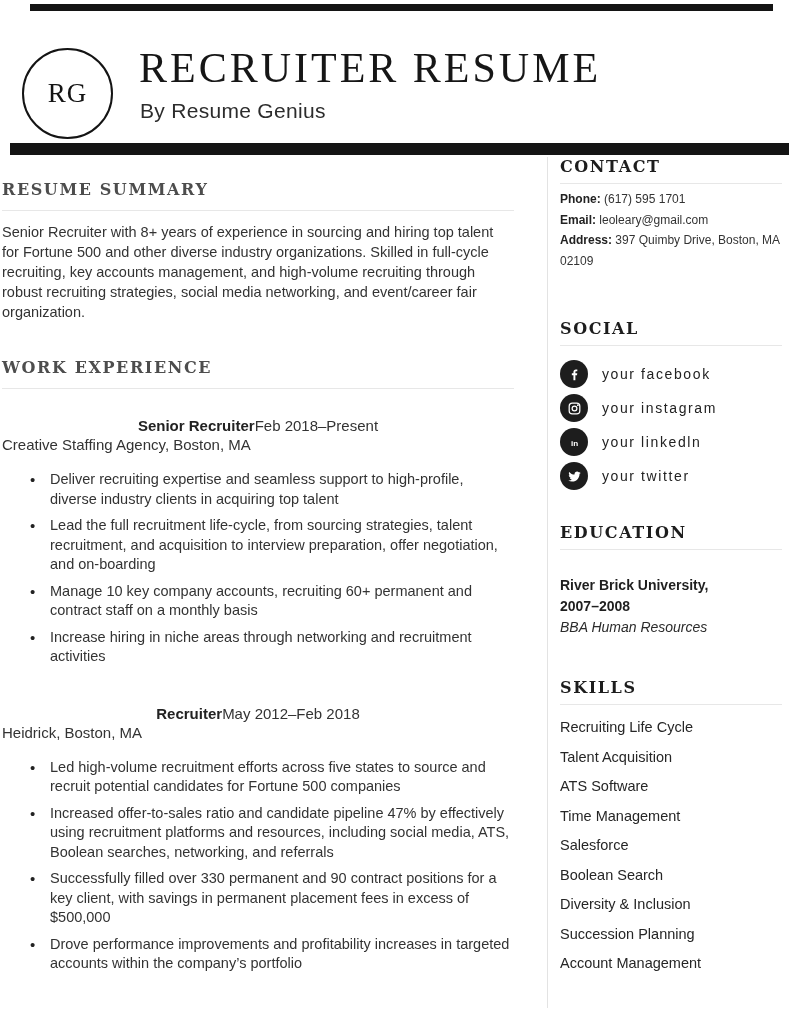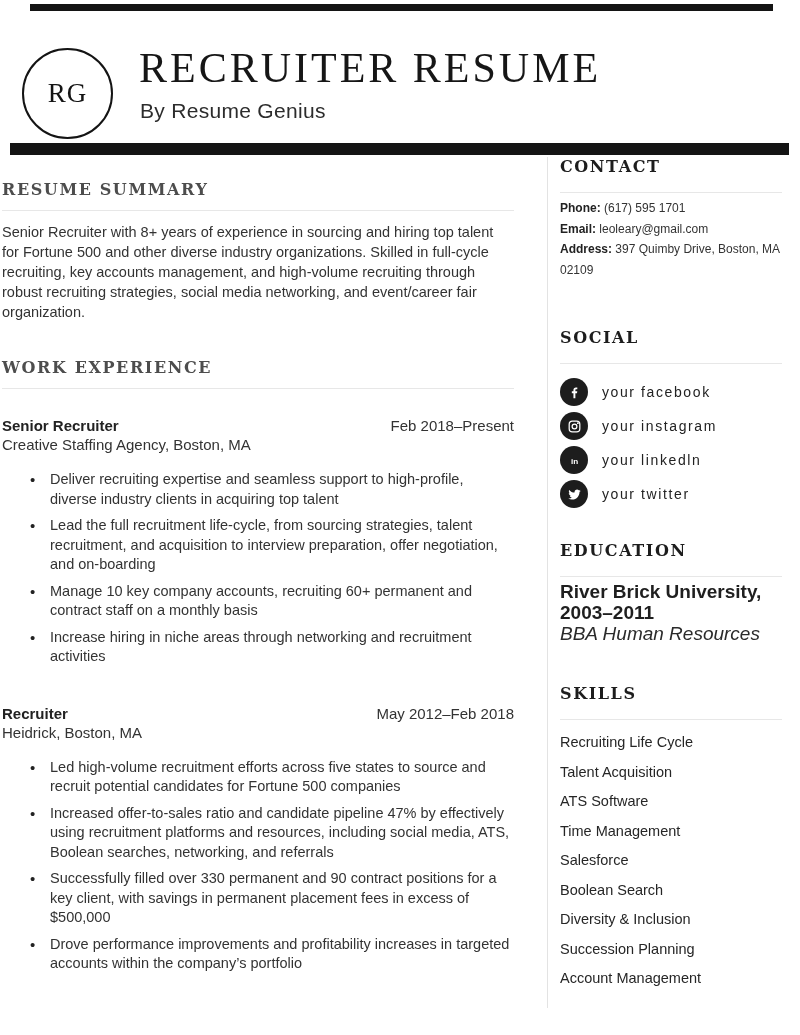--- a/index.html
+++ b/index.html
@@ -28,27 +28,27 @@
 
   
   .col-left  { position:absolute; left:2px;  top:157px; width:512px; }
   .col-right { position:absolute; left:560px; top:157px; width:222px; }
 
   .sec-head {
     font-family:"DejaVu Serif", serif; font-weight:bold; font-size:16px;
     letter-spacing:1.6px; padding-bottom:11px; border-bottom:1px solid #e7e7e7;
   }
   .col-left  .sec-head { color:#4d4d4d; }
-  .col-right .sec-head { color:#1d1d1d; padding-bottom:16px; }
+  .col-right .sec-head { color:#1d1d1d; padding-bottom:7px; }
 
   .h-summary { margin-top:23px; }
   .summary-text { margin-top:11px; font-size:14.5px; line-height:20px; color:#333; }
   .h-work { margin-top:36px; }
 
-  .job-head { display:flex; justify-content:space-between; align-items:baseline; margin-top:28px; }
+  .job-head { display:flex; justify-content:center; align-items:baseline; margin-top:28px; }
   .job-head.second { margin-top:38px; }
   .job-title { font-weight:bold; font-size:15px; color:#222; }
   .job-dates { font-size:15px; color:#333; }
   .job-company { font-size:15px; color:#333; line-height:22px; }
   .bullets { list-style:none; margin-top:14px; }
   .bullets li { position:relative; padding-left:48px; font-size:14.5px; line-height:19.5px; color:#333; margin-bottom:7px; }
   .bullets li::before { content:"•"; position:absolute; left:28px; top:0; font-size:15px; color:#222; }
 
   .contact-list { margin-top:5px; }
   .contact-item { font-size:12px; line-height:20.5px; color:#333; }
@@ -57,21 +57,21 @@
   .h-social { margin-top:48px; }
   .social-list { margin-top:14px; }
   .social-row { display:flex; align-items:center; height:28px; margin-bottom:6px; cursor:pointer; }
   .social-icon {
     width:28px; height:28px; border-radius:50%; background:#1d1d1d; flex:0 0 28px;
     display:flex; align-items:center; justify-content:center;text-decoration:underline;
   }
   .social-label { margin-left:14px; font-size:14px; letter-spacing:1.6px; color:#222; }
 
   .h-education { margin-top:33px; }
-  .edu-block { margin-top:4px; font-size:19px; line-height:21px; }
+  .edu-block { margin-top:25px; font-size:14px; line-height:21px; }
   .edu-school, .edu-years { font-weight:bold; color:#1f1f1f; }
   .edu-degree { font-style:italic; color:#2b2b2b; }
 
   .h-skills { margin-top:40px; }
   .skills-list { list-style:none; margin-top:14px; }
   .skills-list li { font-size:14.5px; line-height:17px; color:#262626; margin-bottom:12.5px; }
 </style>
 </head>
 <body>
 
@@ -176,21 +176,21 @@
               <path fill="#ffffff" d="M22 5.9c-.7.3-1.5.6-2.3.7.8-.5 1.5-1.3 1.8-2.3-.8.5-1.7.8-2.6 1A4.1 4.1 0 0 0 12 8c0 .3 0 .6.1.9-3.4-.2-6.5-1.8-8.5-4.3-.4.6-.6 1.3-.6 2.1 0 1.4.7 2.7 1.8 3.4-.7 0-1.3-.2-1.9-.5v.1c0 2 1.4 3.7 3.3 4-.3.1-.7.2-1.1.2-.3 0-.5 0-.8-.1.5 1.6 2 2.8 3.8 2.9a8.3 8.3 0 0 1-6.1 1.7A11.6 11.6 0 0 0 8.3 20c7.5 0 11.7-6.3 11.7-11.7v-.5c.8-.6 1.5-1.3 2-2z"></path>
             </svg>
         </span>
         <span class="social-label">your twitter</span>
       </div>
     </div>
 
     <div class="sec-head h-education">EDUCATION</div>
     <div class="edu-block">
       <div class="edu-school">River Brick University,</div>
-      <div class="edu-years">2003–2011</div>
+      <div class="edu-years">2007–2008</div>
       <div class="edu-degree">BBA Human Resources</div>
     </div>
 
     <div class="sec-head h-skills">SKILLS</div>
     <ul class="skills-list">
       <li>Recruiting Life Cycle</li>
       <li>Talent Acquisition</li>
       <li>ATS Software</li>
       <li>Time Management</li>
       <li>Salesforce</li>

